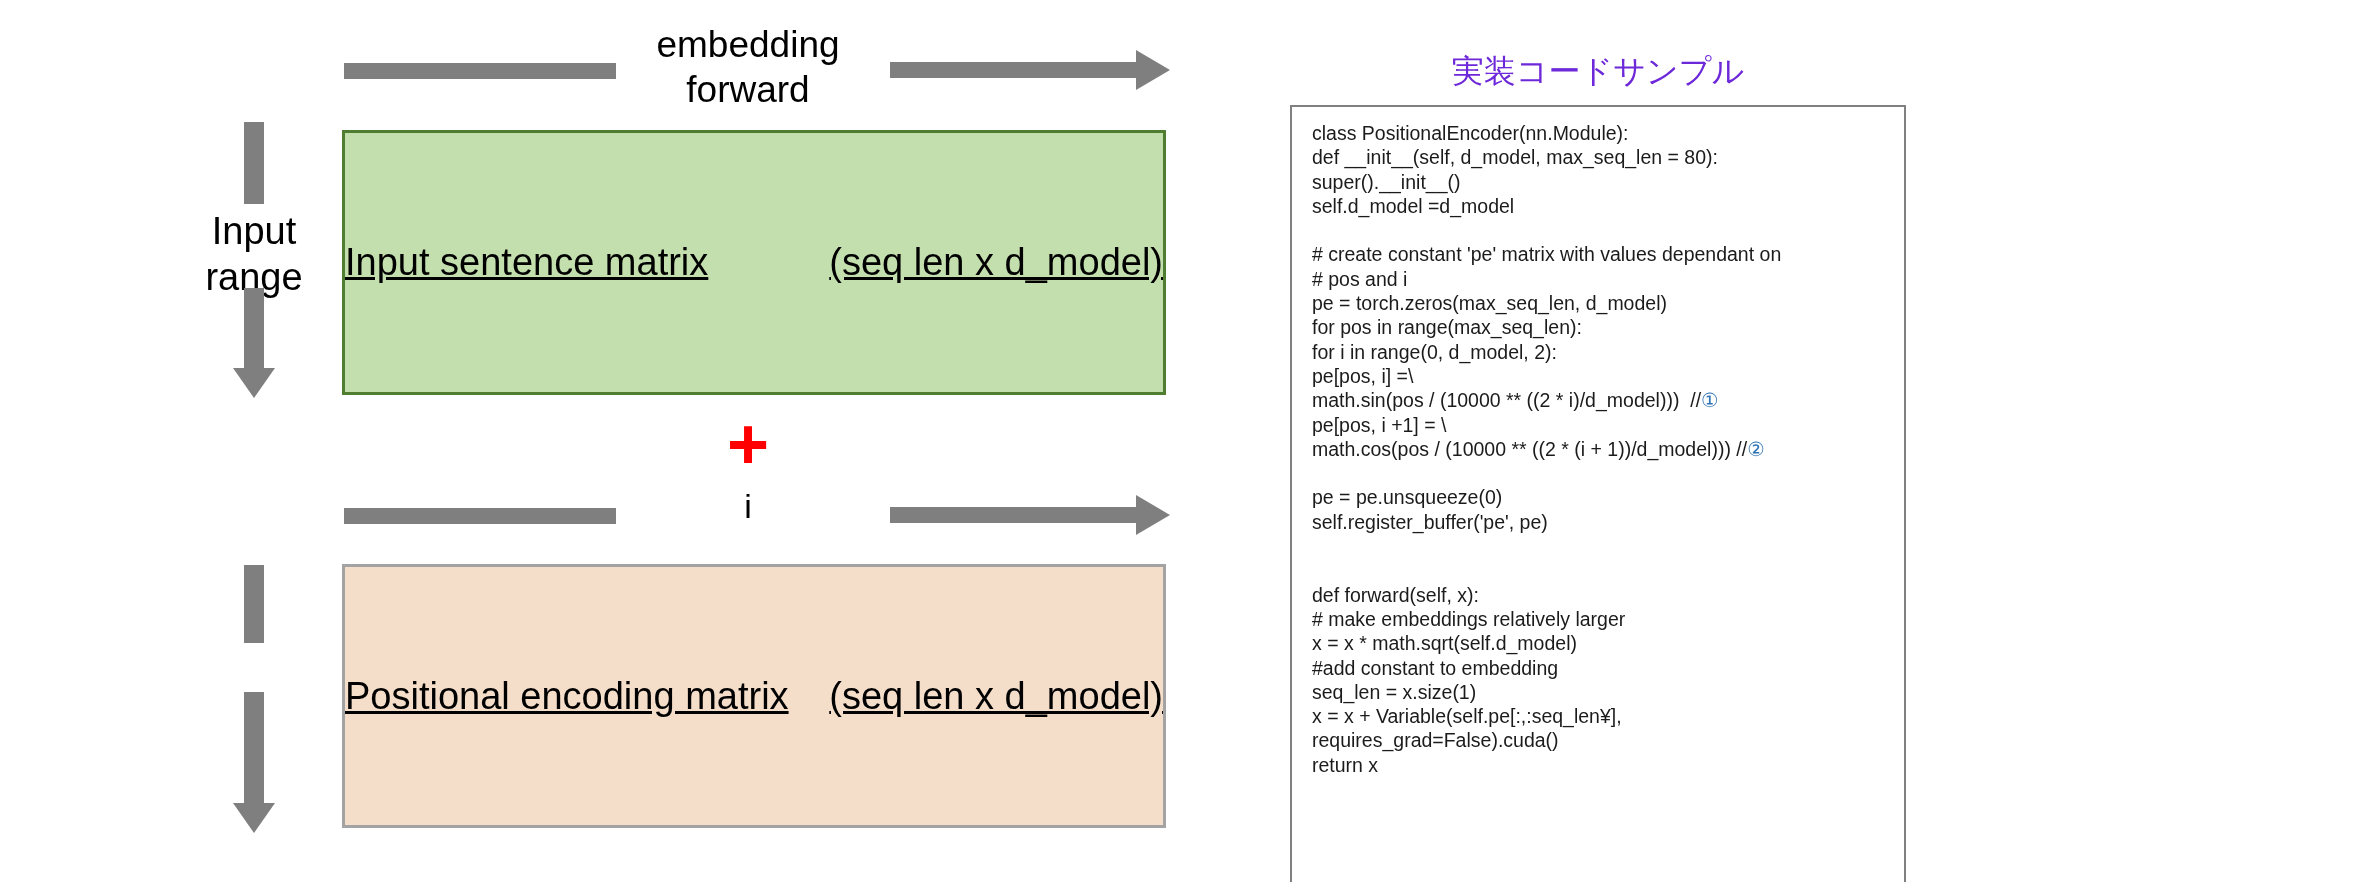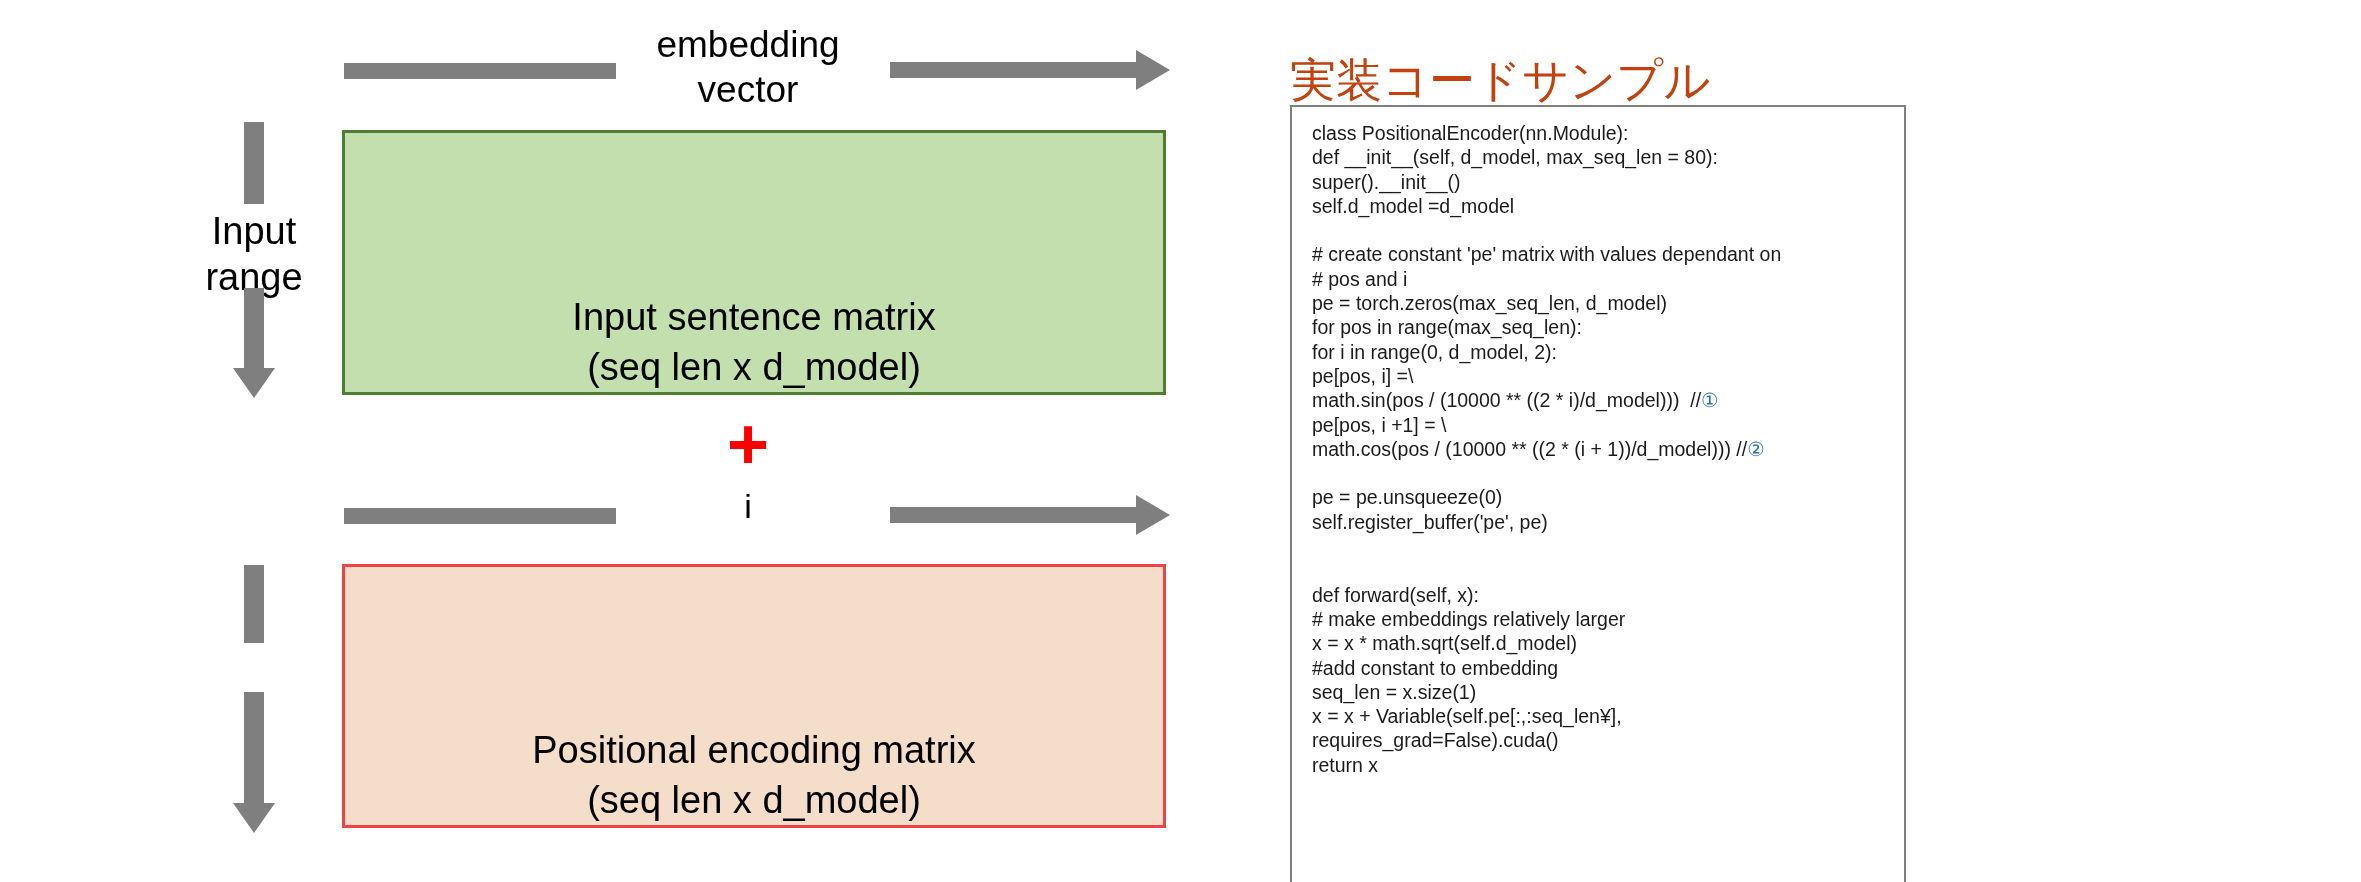--- a/index.html
+++ b/index.html
@@ -22,39 +22,40 @@
     position: absolute;
     left: 0; top: 0;
     width: 1270px; height: 656px;
   }
 
   
   .matrix-box {
     position: absolute;
     box-sizing: border-box;
     display: flex;
-    flex-direction: column;
+    flex-direction: row;
     align-items: center;
-    justify-content: flex-end;
+    justify-content: space-between;
     text-align: center;
     font-size: 38px;
     line-height: 1.32;
     color: #000;
+    text-decoration: underline;
   }
   #input-sentence-matrix {
     left: 342px; top: 130px;
     width: 824px; height: 265px;
     background: #c4dfae;
     border: 3px solid #4f7d32;
   }
   #positional-encoding-matrix {
     left: 342px; top: 564px;
     width: 824px; height: 264px;
     background: #f4ddc9;
-    border: 3px solid #ef4444;
+    border: 3px solid #a3a3a3;
   }
   .matrix-line { display: block; white-space: nowrap; }
 
   
   .h-bar {
     position: absolute;
     height: 16px;
     background: #7f7f7f;
   }
   .h-arrow-wrap { position: absolute; height: 40px; }
@@ -143,23 +144,23 @@
   #pos-stem-top  { left: 244px; top: 565px; height: 78px; }
   #pos-label     { left: 164px; top: 645px; width: 180px; }
   #pos-stem-bottom { left: 244px; top: 692px; height: 113px; }
   #pos-head      { left: 233px; top: 803px; }
 
   
   #code-title {
     position: absolute;
     left: 1290px; top: 50px;
     width: 616px;
-    text-align: left;
-    font-size: 46px;
-    color: #c2410c;
+    text-align: center;
+    font-size: 32px;
+    color: #6d28d9;
   }
   #code-panel {
     position: absolute;
     left: 1290px; top: 105px;
     width: 616px; height: 828px;
     box-sizing: border-box;
     background: #ffffff;
     border: 2px solid #808080;
     padding: 14px 0 0 20px;
   }
@@ -179,21 +180,21 @@
 
 <div id="diagram-panel">
 
   <div class="h-bar" id="embed-bar-left"></div>
   <div class="h-arrow-wrap" id="embed-arrow-right">
     <div class="shaft"></div>
     <div class="head"></div>
   </div>
   <div id="embedding-vector-label">
     <span>embedding</span><br>
-    <span>vector</span>
+    <span>forward</span>
   </div>
 
   <div class="v-stem" id="input-stem-top"></div>
   <div class="side-label" id="input-words-label">
     <span>Input</span><br>
     <span>range</span>
   </div>
   <div class="v-stem" id="input-stem-bottom"></div>
   <div class="v-head" id="input-head"></div>
 

